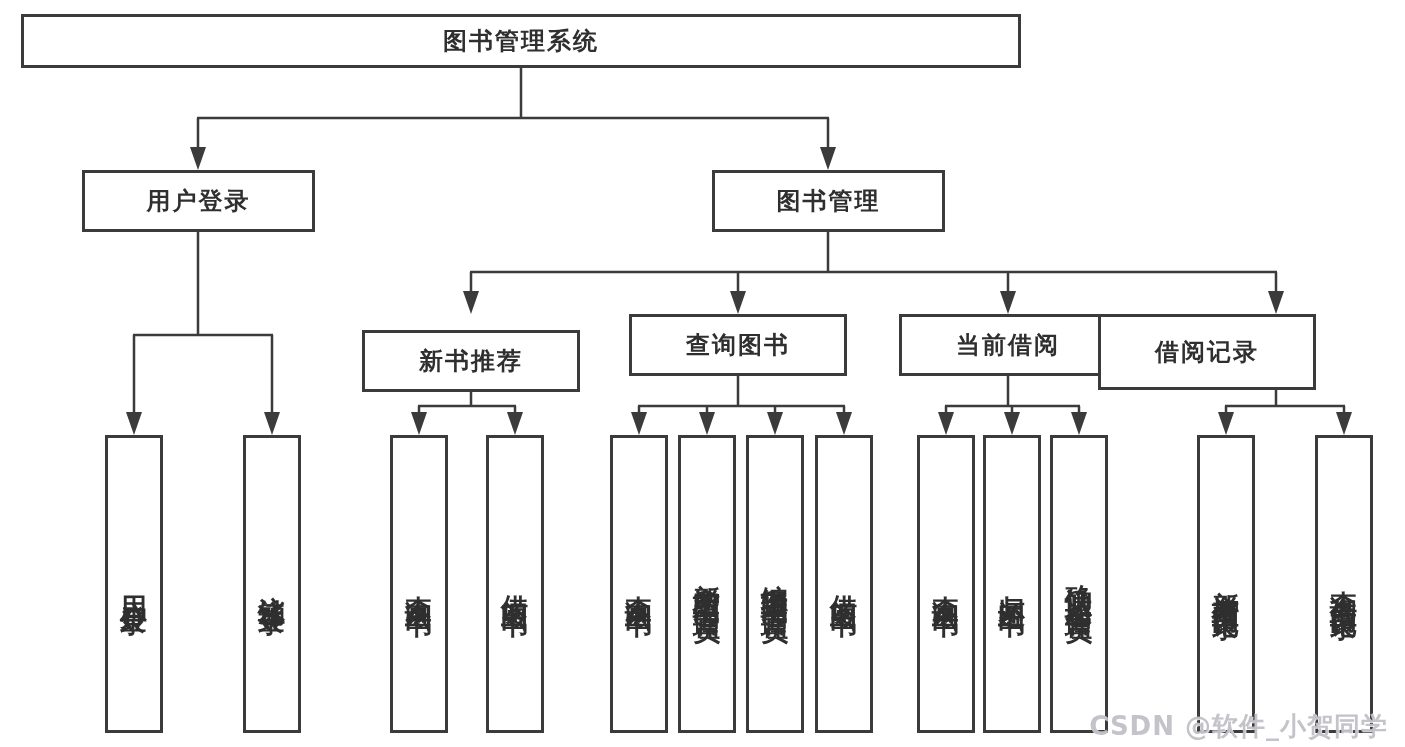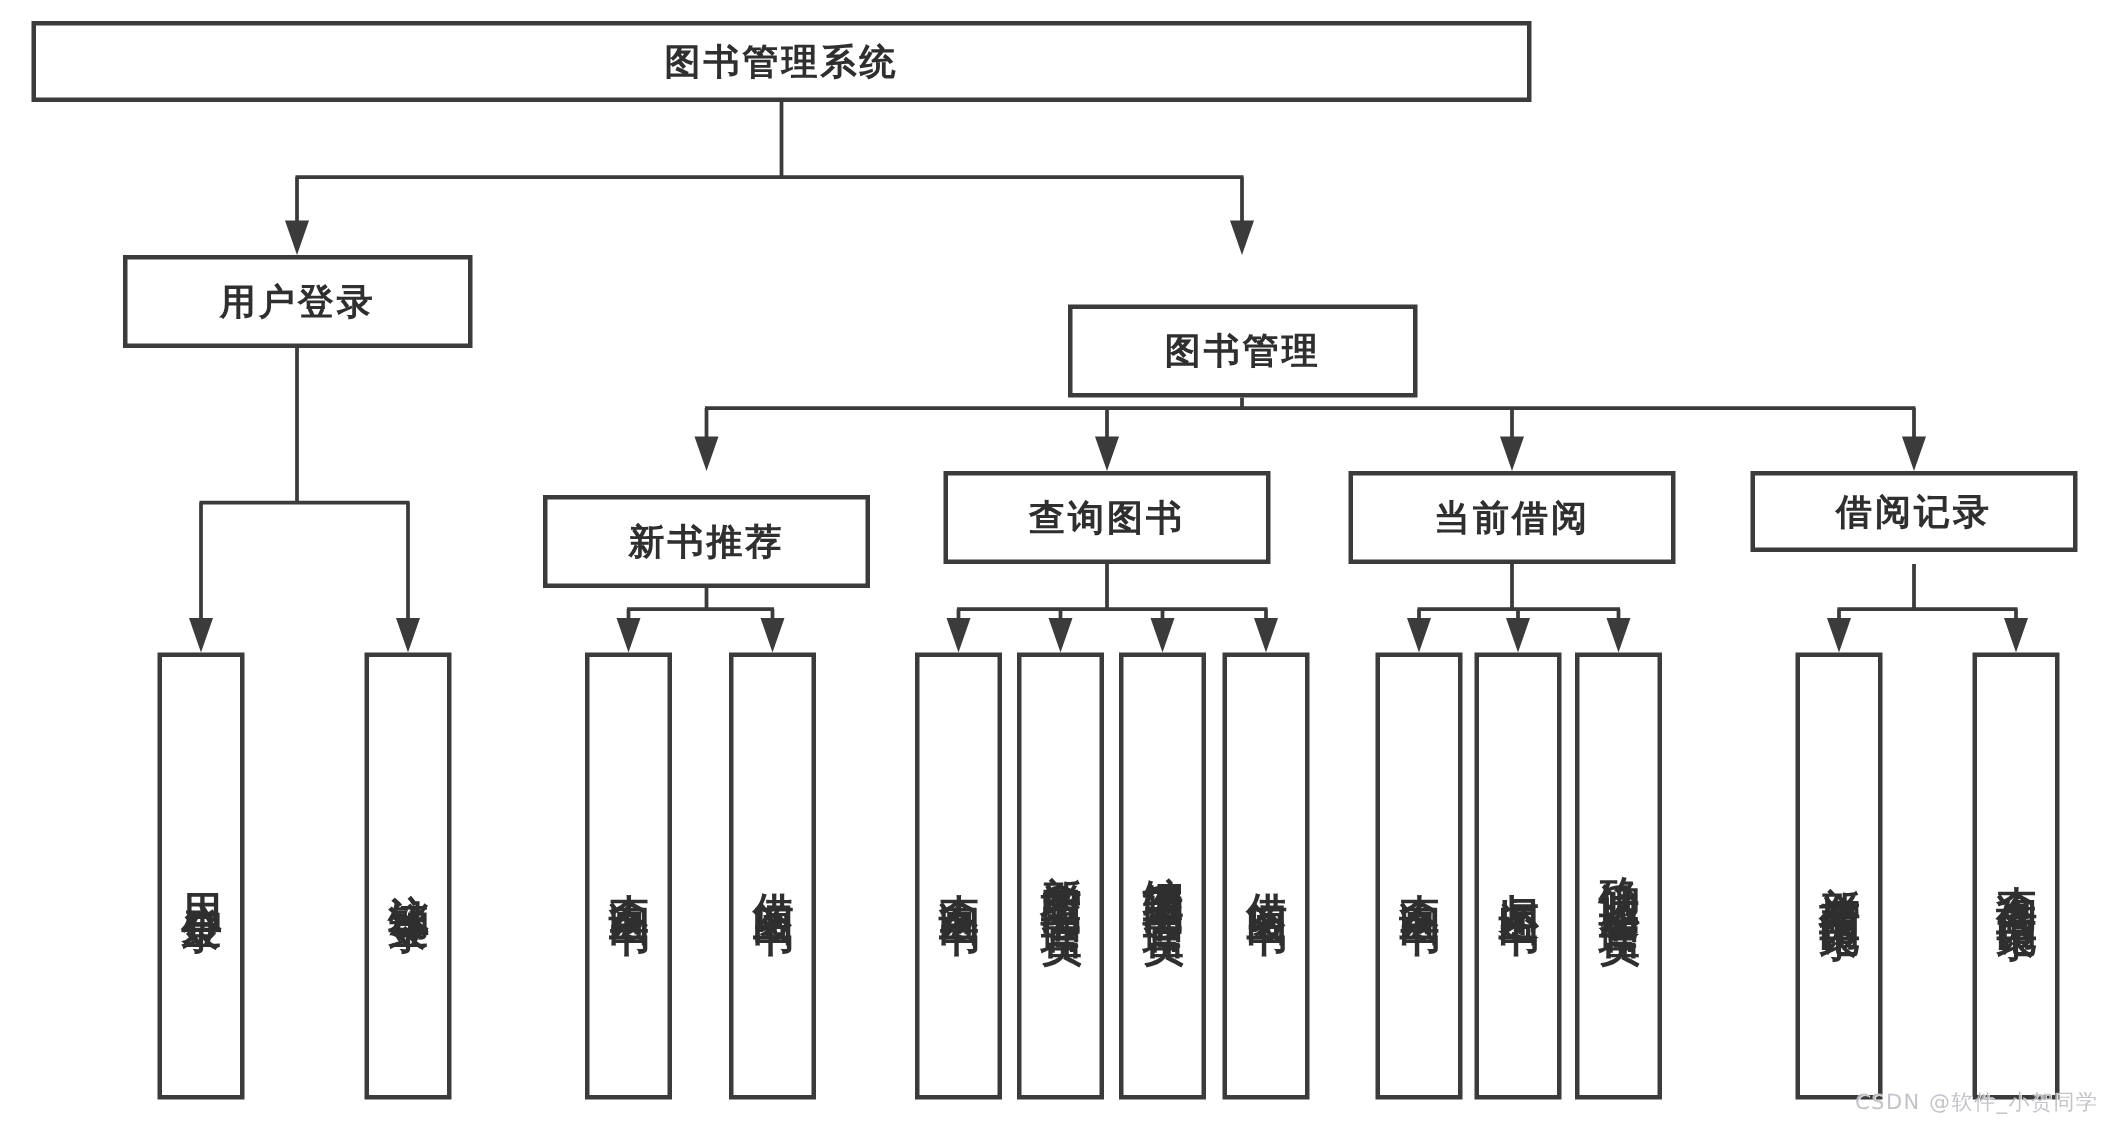--- a/index.html
+++ b/index.html
@@ -37,28 +37,29 @@
   .leaf {
     writing-mode: vertical-rl;
     text-orientation: mixed;
     font-size: 27px;
     letter-spacing: 5px;
     line-height: 1;
     overflow: hidden;
   }
   .watermark {
     position: absolute;
-    right: 6px;
+    right: 17px;
     bottom: 3px;
-    font-size: 14px;
+    font-size: 26px;
     color: rgba(190, 190, 196, 0.92);
     letter-spacing: 1px;
     z-index: 6;
     white-space: nowrap;
     text-shadow: 1px 1px 0 rgba(255,255,255,0.8);
+    font-weight: bold;
   }
 </style>
 </head>
 <body>
 
 <div class="stage">
 
   <svg class="connectors" viewBox="0 0 1405 747" xmlns="http://www.w3.org/2000/svg">
 
     <path d="M521 68 V118 M197 118 H829 M198 118 V152 M828 118 V152" stroke="#3b3b3b" stroke-width="2.5" fill="none"></path>
@@ -94,26 +95,26 @@
       <polygon points="1004,412 1020,412 1012,435"></polygon>
       <polygon points="1071,412 1087,412 1079,435"></polygon>
       <polygon points="1218,412 1234,412 1226,435"></polygon>
       <polygon points="1336,412 1352,412 1344,435"></polygon>
     </g>
   </svg>
 
   <div class="node h-node" style="left:21px; top:14px; width:1000px; height:54px;">图书管理系统</div>
 
   <div class="node h-node" style="left:82px; top:170px; width:233px; height:62px;">用户登录</div>
-  <div class="node h-node" style="left:712px; top:170px; width:233px; height:62px;margin-top:33px;">图书管理</div>
+  <div class="node h-node" style="left:712px; top:170px; width:233px; height:62px;">图书管理</div>
 
   <div class="node h-node" style="left:362px; top:330px; width:218px; height:62px;">新书推荐</div>
   <div class="node h-node" style="left:629px; top:314px; width:218px; height:62px;">查询图书</div>
   <div class="node h-node" style="left:899px; top:314px; width:218px; height:62px;">当前借阅</div>
-  <div class="node h-node" style="left:1167px; top:314px; width:218px; height:54px;">借阅记录</div>
+  <div class="node h-node" style="left:1098px; top:314px; width:218px; height:76px;">借阅记录</div>
 
   <div class="node leaf" style="left:105px; top:435px; width:58px; height:298px;">用户登录</div>
   <div class="node leaf" style="left:243px; top:435px; width:58px; height:298px;">注销登录</div>
 
   <div class="node leaf" style="left:390px; top:435px; width:58px; height:298px;">查询图书</div>
   <div class="node leaf" style="left:486px; top:435px; width:58px; height:298px;">借阅图书</div>
 
   <div class="node leaf" style="left:610px; top:435px; width:58px; height:298px;">查询图书</div>
   <div class="node leaf" style="left:678px; top:435px; width:58px; height:298px;">新增图书（管理员）</div>
   <div class="node leaf" style="left:746px; top:435px; width:58px; height:298px;">编辑图书（管理员）</div>

